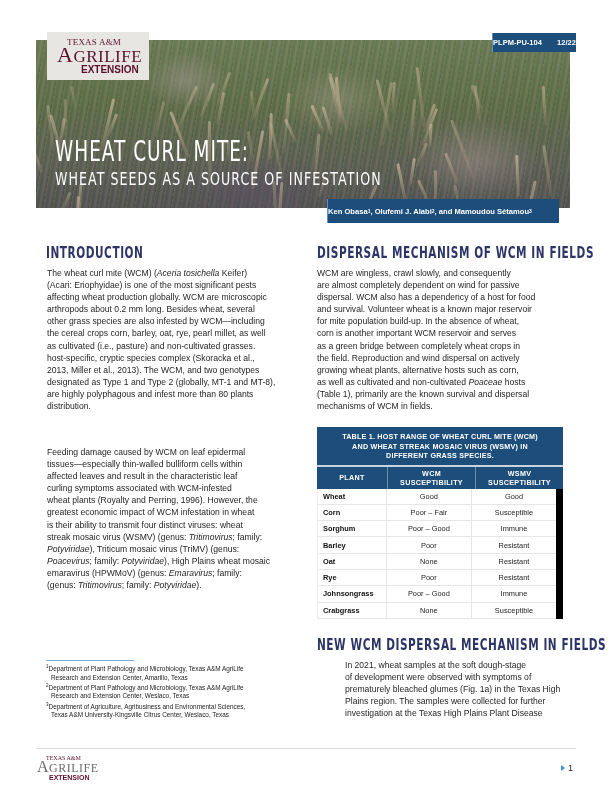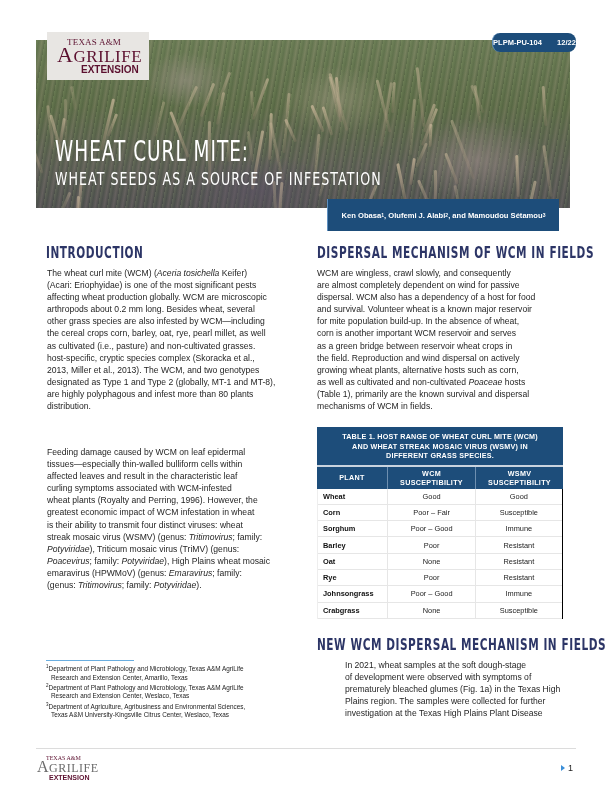--- a/index.html
+++ b/index.html
@@ -42,23 +42,23 @@
     position: absolute; left: 55px; top: 135px; z-index: 3;
     font-family: "DejaVu Sans", sans-serif; font-size: 28px; color: #ffffff;
     transform: scaleX(0.66); transform-origin: left top; letter-spacing: 1.5px; white-space: nowrap;
   }
   .title-sub {
     position: absolute; left: 55px; top: 168px; z-index: 3;
     font-family: "DejaVu Sans", sans-serif; font-size: 18px; color: #ffffff;
     transform: scaleX(0.7); transform-origin: left top; letter-spacing: 1.5px; white-space: nowrap;
   }
   .authors {
-    position: absolute; left: 327px; top: 199px; width: 232px; height: 32px;
+    position: absolute; left: 327px; top: 199px; width: 232px; height: 24px;
     background: #1d4d7a; color: #ffffff; font-size: 7.6px; font-weight: bold;
-    display: flex; align-items: center; justify-content: center; z-index: 4;
+    display: flex; align-items: center; z-index: 4;
     border-left: 1px solid #5f90c0; white-space: nowrap;
   }
   .authors sup { font-size: 5px; }
 
   
   .h2 {
     position: absolute; font-family: "DejaVu Sans", sans-serif; font-weight: bold;
     color: #2c3566; font-size: 15.5px; white-space: nowrap;
     transform: scaleX(0.68); transform-origin: left top; letter-spacing: 0.8px;
   }
@@ -84,21 +84,21 @@
   .tbl-head div { display: flex; align-items: center; justify-content: center; text-align: center; line-height: 9px; border-right: 1px solid #6d8fb0; }
   .tbl-head div:last-child { border-right: none; }
   .c1 { width: 71px; }
   .c2 { width: 88px; }
   .c3 { width: 87px; }
   .tbl-row { display: flex; height: 16.3px; border-bottom: 1px solid #e6e6e6; background: #ffffff; }
   .tbl-row div { display: flex; align-items: center; border-right: 1px solid #e6e6e6; }
   .tbl-row div:last-child { border-right: none; }
   .tbl-row .c1 { font-weight: bold; padding-left: 5px; color: #111; }
   .tbl-row .c2, .tbl-row .c3 { justify-content: center; color: #222; }
-  .tbl-body { border-left: 1px solid #eeeeee; border-right: 1px solid #000000; }
+  .tbl-body { border-left: 1px solid #eeeeee; border-right: 7px solid #000000; }
 
   
   .fn-rule { position: absolute; left: 46px; top: 660px; width: 88px; height: 1px; background: #6aaee0; }
   .footnotes { position: absolute; left: 46px; top: 663px; font-size: 6.4px; line-height: 8.4px; color: #222; }
   .footnotes .fn { display: block; white-space: nowrap; }
   .footnotes .fn .indent { display: block; padding-left: 5px; }
   .footnotes sup { font-size: 4.5px; }
 
   .page-rule { position: absolute; left: 0; top: 748px; width: 266px; height: 1px; background: #dcdcdc; }
   .page-rule.r { left: 36px; width: 540px; }
@@ -177,21 +177,21 @@
     <div class="stalk" style="left: 74.9993px; top: 72.8889px; height: 23.9186px; transform: rotate(21.1216deg); opacity: 0.73;"></div>
     <div class="stalk" style="left: 238.455px; top: 140.947px; height: 61.6047px; transform: rotate(-2.93853deg); opacity: 0.39;"></div>
   </div>
 
 <div class="logo-box">
   <div class="logo-line1">TEXAS A&amp;M</div>
   <div class="logo-line2"><span id="logo-agrilife-text"><span class="big">A</span>GRILIFE</span></div>
   <div class="logo-line3" id="logo-ext">EXTENSION</div>
 </div>
 
-<div class="doc-id" style="white-space:pre;border-radius:8px;">PLPM-PU-104   12/22</div>
+<div class="doc-id" style="white-space:pre;">PLPM-PU-104   12/22</div>
 
 <div class="title-main">WHEAT CURL MITE:</div>
 <div class="title-sub">WHEAT SEEDS AS A SOURCE OF INFESTATION</div>
 
 <div class="authors">
   <span>Ken Obasa</span>
     <sup>1</sup>
     <span style="white-space:pre;">, </span>
     <span>Olufemi J. Alabi</span>
     <sup>2</sup>
@@ -239,21 +239,21 @@
   </div>
 
 <div class="h2" style="left:317px; top:244px;">DISPERSAL MECHANISM OF WCM IN FIELDS</div>
 <div class="para" style="left:317px; top:267px;">
     <span class="ln">WCM are wingless, crawl slowly, and consequently</span>
     <span class="ln">are almost completely dependent on wind for passive</span>
     <span class="ln">dispersal. WCM also has a dependency of a host for food</span>
     <span class="ln">and survival. Volunteer wheat is a known major reservoir</span>
     <span class="ln">for mite population build-up. In the absence of wheat,</span>
     <span class="ln">corn is another important WCM reservoir and serves</span>
-    <span class="ln">as a green bridge between reservoir wheat crops in</span>
+    <span class="ln">as a green bridge between completely wheat crops in</span>
     <span class="ln">the field. Reproduction and wind dispersal on actively</span>
     <span class="ln">growing wheat plants, alternative hosts such as corn,</span>
     <span class="ln">as well as cultivated and non-cultivated <i>Poaceae</i> hosts</span>
     <span class="ln">(Table 1), primarily are the known survival and dispersal</span>
     <span class="ln">mechanisms of WCM in fields.</span>
   </div>
 
 <div class="tbl">
   <div class="tbl-caption" id="tbl-caption">
       <div>TABLE 1. HOST RANGE OF WHEAT CURL MITE (WCM)</div>

